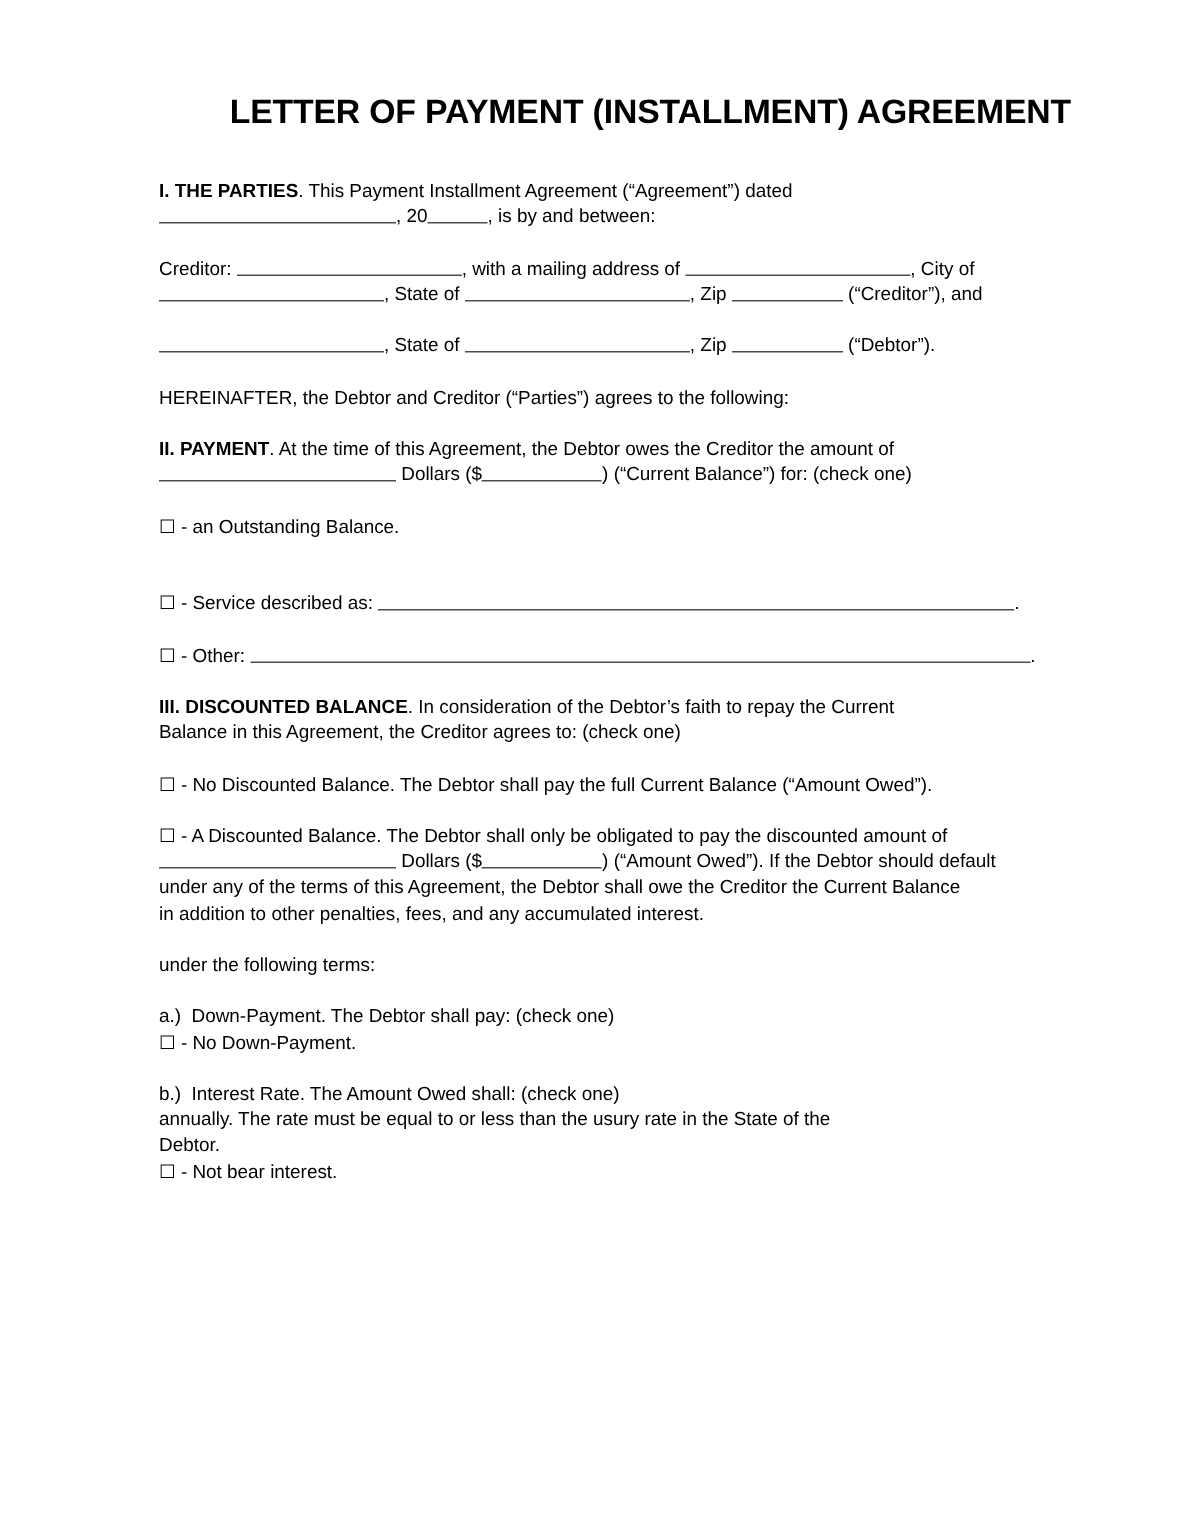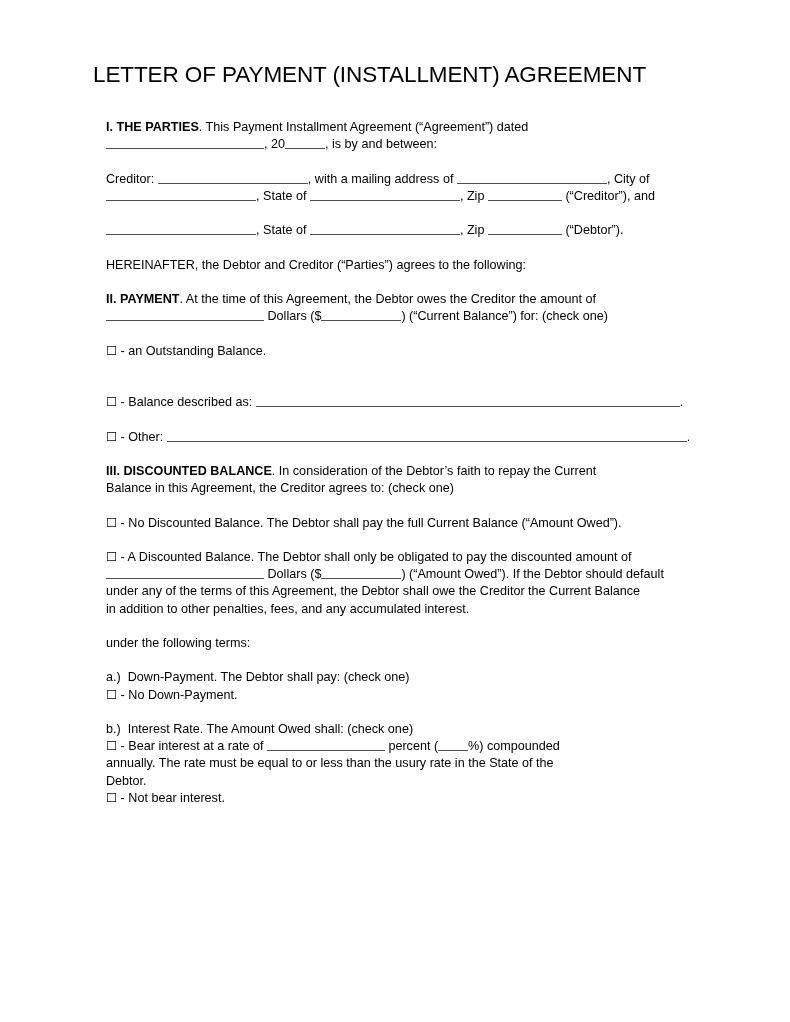--- a/index.html
+++ b/index.html
@@ -18,26 +18,26 @@
   }
   .page {
     position: absolute;
     left: 0; top: 0;
     width: 790px;
     height: 1022px;
     background: #ffffff;
   }
   .doc-title {
     position: absolute;
-    left: 93px;
+    left: 110px;
     top: 62px;
     width: 604px;
-    text-align: left;
+    text-align: right;
     font-size: 22.5px;
-    font-weight: normal;
+    font-weight: bold;
     letter-spacing: -0.1px;
     line-height: 26px;
     white-space: nowrap;
   }
   .body-area {
     position: absolute;
     left: 106px;
     top: 119px;
     width: 604px;
     font-size: 12.6px;
@@ -131,21 +131,21 @@
 
     <div class="gap"></div>
 
     <p class="blk cbrow"><span class="chk">☐</span><span> - an Outstanding Balance.</span></p>
 
     <div class="gap"></div>
 
 
     <div class="gap"></div>
 
-    <p class="blk cbrow"><span class="chk">☐</span><span> - Balance described as: </span><span class="ul ul-flex-serv"></span><span>.</span></p>
+    <p class="blk cbrow"><span class="chk">☐</span><span> - Service described as: </span><span class="ul ul-flex-serv"></span><span>.</span></p>
 
     <div class="gap"></div>
 
     <p class="blk cbrow"><span class="chk">☐</span><span> - Other: </span><span class="ul ul-flex-other"></span><span>.</span></p>
 
     <div class="gap"></div>
 
     <p class="blk"><b class="sec">III. DISCOUNTED BALANCE</b><span>. In consideration of the Debtor’s faith to repay the Current</span></p>
     <p class="blk">Balance in this Agreement, the Creditor agrees to: (check one)</p>
 
@@ -165,21 +165,20 @@
     <p class="blk">under the following terms:</p>
 
     <div class="gap"></div>
 
     <p class="blk indent-a"><span>a.)</span>&nbsp; <span>Down-Payment. The Debtor shall pay: (check one)</span></p>
     <p class="blk indent-box"><span class="chk">☐</span><span> - No Down-Payment.</span></p>
 
     <div class="gap"></div>
 
     <p class="blk indent-a"><span>b.)</span>&nbsp; <span>Interest Rate. The Amount Owed shall: (check one)</span></p>
-    <p class="blk hang"><span class="chk">☐</span><span> - Bear interest at a rate of </span><span class="ul ul-w120"></span><span> percent (</span><span class="ul ul-w30"></span><span>%) compounded</span></p>
     <p class="blk hang">annually. The rate must be equal to or less than the usury rate in the State of the</p>
     <p class="blk hang">Debtor.</p>
     <p class="blk indent-box"><span class="chk">☐</span><span> - Not bear interest.</span></p>
 
   </div>
 
   <div class="footer">Page 1 of 3</div>
 
 </div>
 

